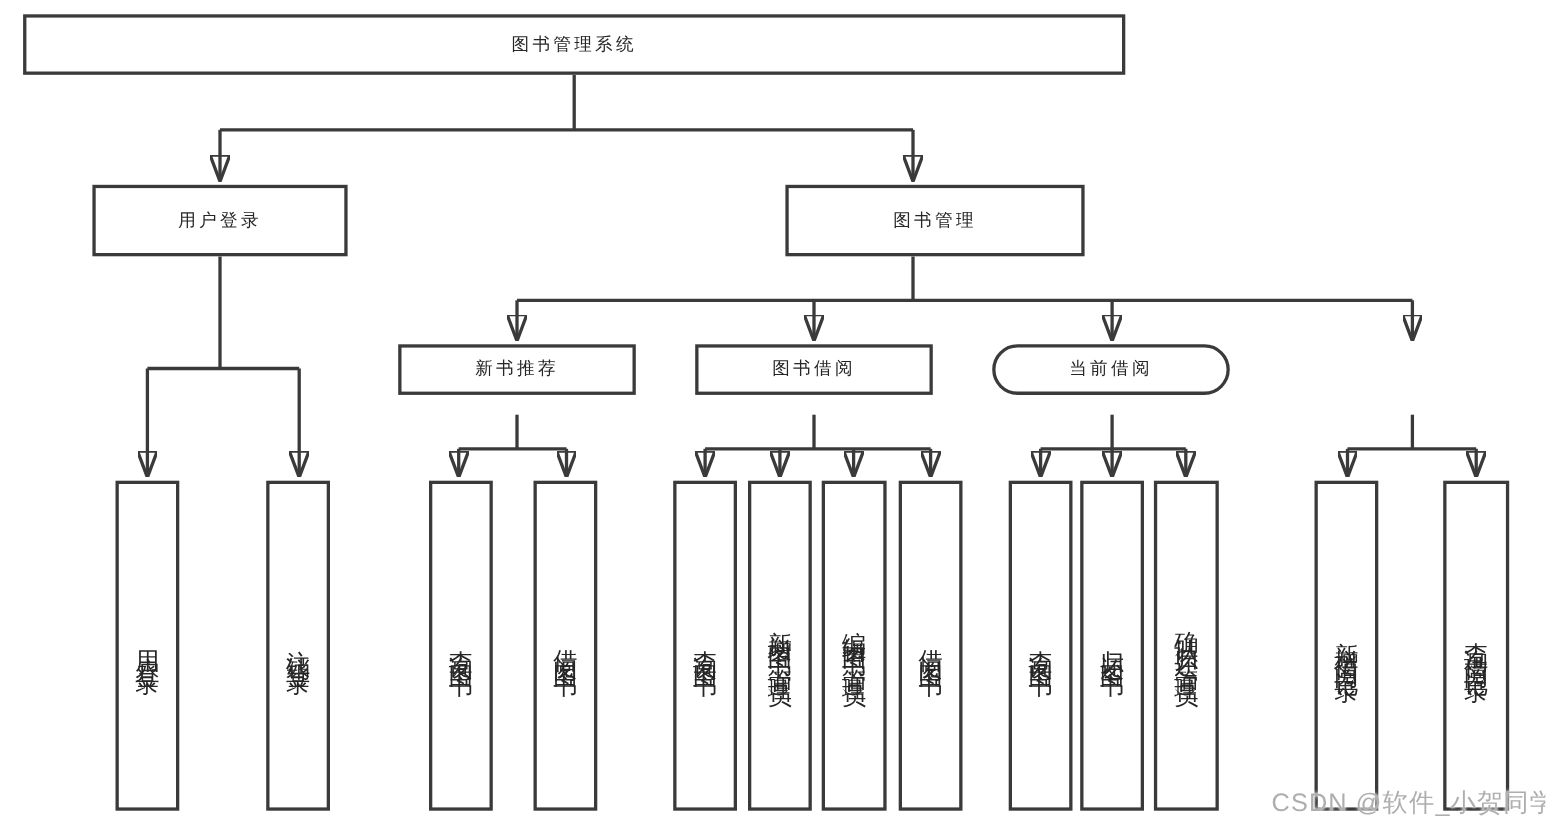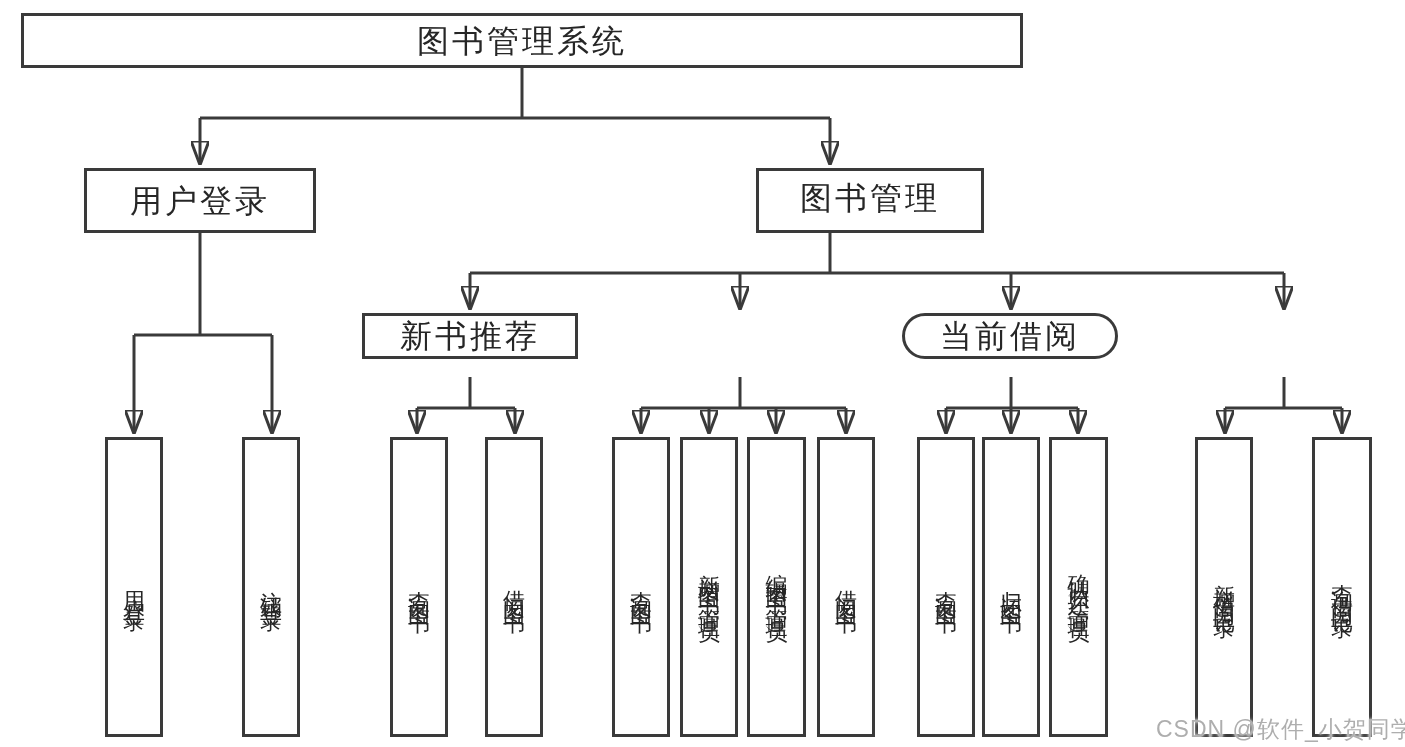--- a/index.html
+++ b/index.html
@@ -13,33 +13,33 @@
   .wires{position:absolute;left:0;top:0;width:1405px;height:747px;}
   .wires path{stroke:#3a3a3a;stroke-width:3;fill:none;}
   .node{
     position:absolute;
     box-sizing:border-box;
     background:#ffffff;
     border:3px solid #3a3a3a;
     display:flex;align-items:center;justify-content:center;
   }
   .h-node span{
-    font-size:32px;color:#262626;letter-spacing:3px;
+    font-size:16px;color:#262626;letter-spacing:3px;
     white-space:nowrap;line-height:1;
   }
   .v-node span{
     writing-mode:vertical-rl;
     text-orientation:mixed;
     font-size:22px;color:#262626;letter-spacing:7px;
     line-height:1;white-space:nowrap;
   }
   
   .n-root{left:21px;top:13px;width:1002px;height:55px;}
   .n-l2a{left:84px;top:168px;width:232px;height:65px;}
-  .n-l2b{left:756px;top:168px;width:228px;height:65px;font-family:Liberation Mono, monospace;}
+  .n-l2b{left:714px;top:168px;width:272px;height:65px;}
   .n-l3{top:313px;height:46px;width:216px;}
   .n-l3a{left:362px;}
   .n-l3b{left:632px;}
   .n-l3c{left:902px;border-radius:31px;}
   .n-l3d{left:1176px;}
   .leaf{top:437px;height:300px;width:58px;}
   .lf-ul1{left:105px;}  .lf-ul2{left:242px;}
   .lf-nb1{left:390px;}  .lf-nb2{left:485px;}
   .lf-bb1{left:612px;}  .lf-bb2{left:680px;}  .lf-bb3{left:747px;width:59px;}  .lf-bb4{left:817px;}
   .lf-cb1{left:917px;}  .lf-cb2{left:982px;}  .lf-cb3{left:1049px;width:59px;}
@@ -110,20 +110,23 @@
   <div class="node h-node n-l2a">
     <span>用户登录</span>
   </div>
   <div class="node h-node n-l2b">
     <span>图书管理</span>
   </div>
 
   <div class="node h-node n-l3 n-l3a">
     <span>新书推荐</span>
   </div>
+  <div class="node h-node n-l3 n-l3b">
+    <span>图书借阅</span>
+  </div>
   <div class="node h-node n-l3 n-l3c">
     <span>当前借阅</span>
   </div>
 
   <div class="node v-node leaf lf-ul1">
     <span>用户登录</span>
   </div>
   <div class="node v-node leaf lf-ul2">
     <span>注销登录</span>
   </div>

